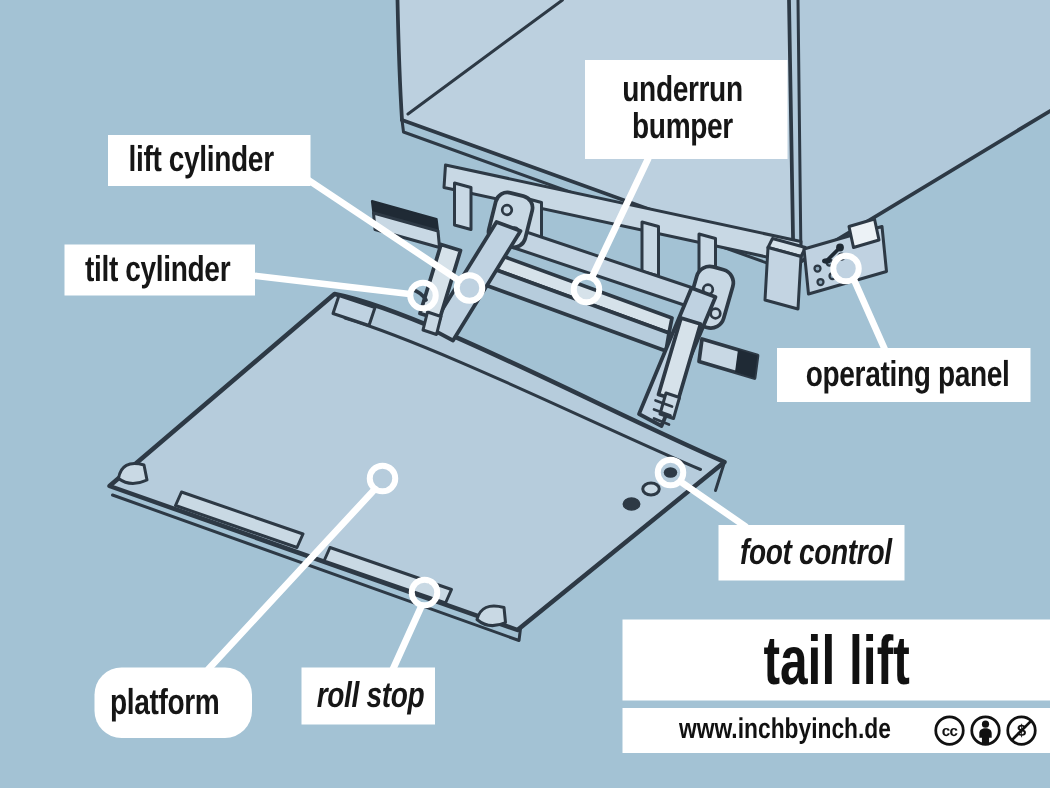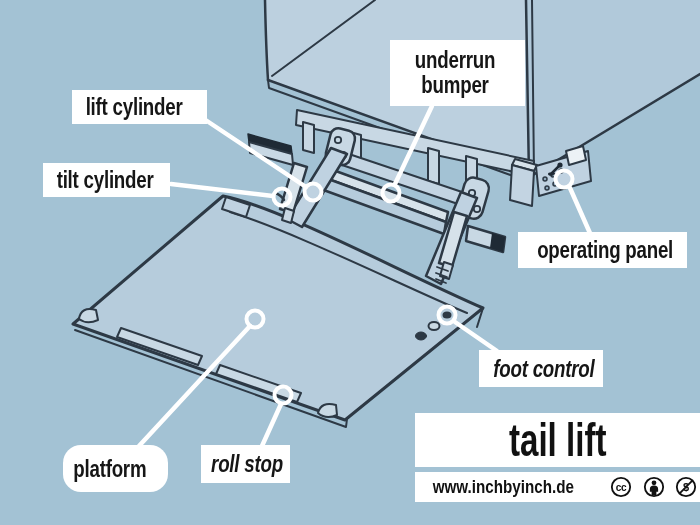--- a/index.html
+++ b/index.html
@@ -17,22 +17,22 @@
   .label > span{
     display:inline-block; transform:scaleX(0.78); transform-origin:50% 50%;
     white-space:nowrap; font-size:24px; letter-spacing:-0.3px;
   }
   .label--two > span{ white-space:normal; width:130px; text-align:center; line-height:1.04; }
   #title-bar{ position:absolute; left:415px; top:413px; width:285px; height:54px;
     background:#fff; display:flex; align-items:center; justify-content:center;text-align:center; }
   #title-bar > span{ display:inline-block; transform:scaleX(0.72); white-space:nowrap;
     font-size:46px; font-weight:bold; color:#111; }
   #footer-bar{ position:absolute; left:415px; top:472px; width:285px; height:30px;
-    background:#fff; display:flex; align-items:center; justify-content:space-between;
-    padding-right:3px; box-sizing:border-box; gap:2px; }
+    background:#fff; display:flex; align-items:center; justify-content:flex-start;
+    padding-right:3px; box-sizing:border-box; gap:2px;padding-left:20px; }
   #footer-bar .url{ display:inline-block; transform:scaleX(0.8); white-space:nowrap;
     font-size:19px; font-weight:bold; color:#111; margin-right:8px; }
   .cc{ width:22px; height:22px; flex:0 0 auto; }
 </style>
 </head>
 <body>
 
 <div id="poster">
 
   <svg id="illu" width="700" height="525" viewBox="0 0 700 525">

